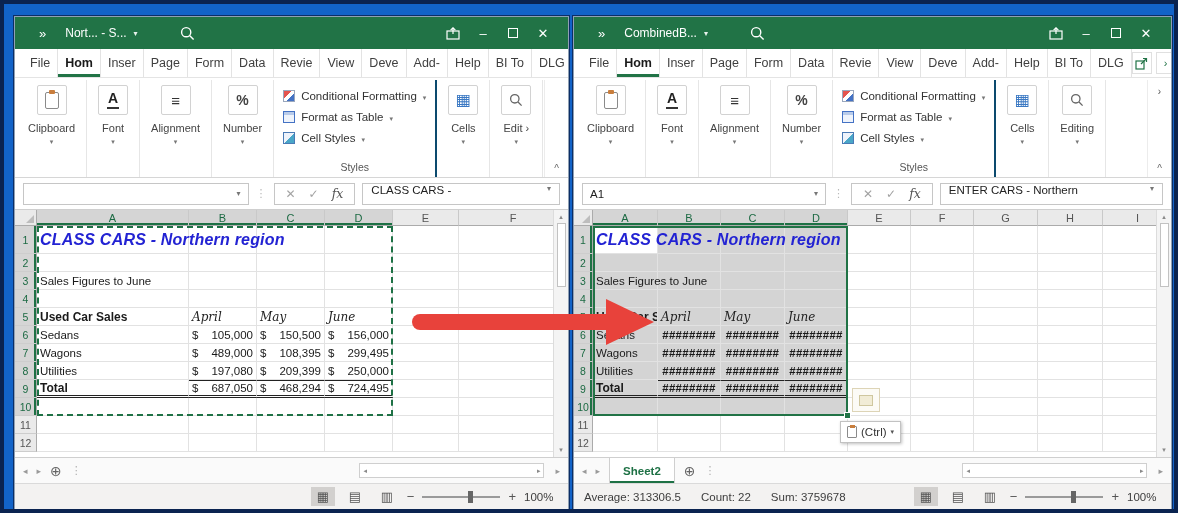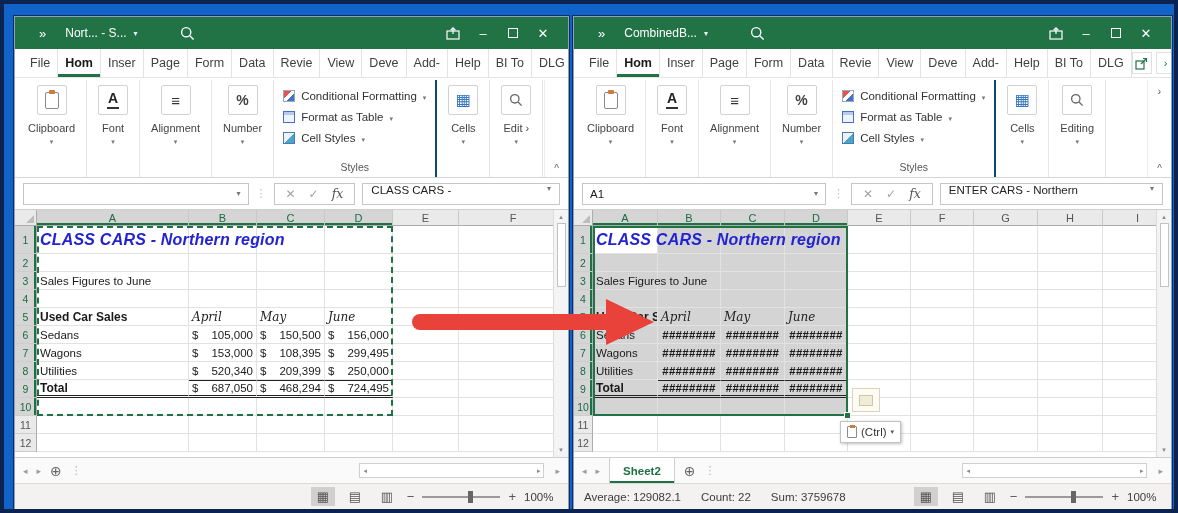--- a/index.html
+++ b/index.html
@@ -356,39 +356,39 @@
           <span>156,000</span>
         </div>
         <div class="cell" style="width: 66px; flex: 0 0 auto;"></div>
         <div class="cell" style="width: 90px; flex: 1 0 auto;"></div>
       </div>
       <div class="g-row" style="height: 18px;">
         <div class="rowhdr sel" style="width: 22px;">7</div>
         <div class="cell" style="width: 152px; flex: 0 0 auto;">Wagons</div>
         <div class="cell money" style="width: 68px; flex: 0 0 auto;">
           <span>$</span>
-          <span>153,000</span>
+          <span>489,000</span>
         </div>
         <div class="cell money" style="width: 68px; flex: 0 0 auto;">
           <span>$</span>
           <span>108,395</span>
         </div>
         <div class="cell money" style="width: 68px; flex: 0 0 auto;">
           <span>$</span>
           <span>299,495</span>
         </div>
         <div class="cell" style="width: 66px; flex: 0 0 auto;"></div>
         <div class="cell" style="width: 90px; flex: 1 0 auto;"></div>
       </div>
       <div class="g-row" style="height: 18px;">
         <div class="rowhdr sel" style="width: 22px;">8</div>
         <div class="cell" style="width: 152px; flex: 0 0 auto;">Utilities</div>
         <div class="cell money" style="width: 68px; flex: 0 0 auto;">
           <span>$</span>
-          <span>520,340</span>
+          <span>197,080</span>
         </div>
         <div class="cell money" style="width: 68px; flex: 0 0 auto;">
           <span>$</span>
           <span>209,399</span>
         </div>
         <div class="cell money" style="width: 68px; flex: 0 0 auto;">
           <span>$</span>
           <span>250,000</span>
         </div>
         <div class="cell" style="width: 66px; flex: 0 0 auto;"></div>
@@ -801,21 +801,21 @@
     <span class="dots">⋮</span>
     <div class="hscroll">
       <span>◂</span>
       <span></span>
       <span>▸</span>
     </div>
     <span class="nav end">▸</span>
   </div>
 
   <div class="statusbar">
-    <span class="stat">Average: 129082.1</span>
+    <span class="stat">Average: 313306.5</span>
     <span class="stat">Count: 22</span>
     <span class="stat">Sum: 3759678</span>
     <span class="sb-spacer"></span>
     <span class="view-ic active">▦</span>
     <span class="view-ic">▤</span>
     <span class="view-ic">▥</span>
     <span class="zoom-minus">−</span>
     <span class="zoom-track">
         <span class="zoom-handle"></span>
       </span>

